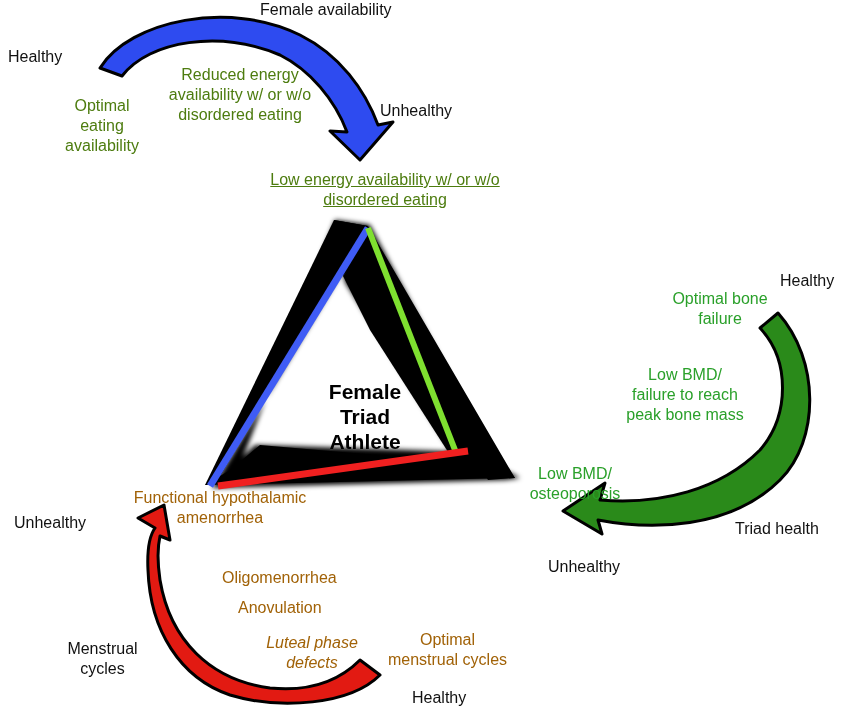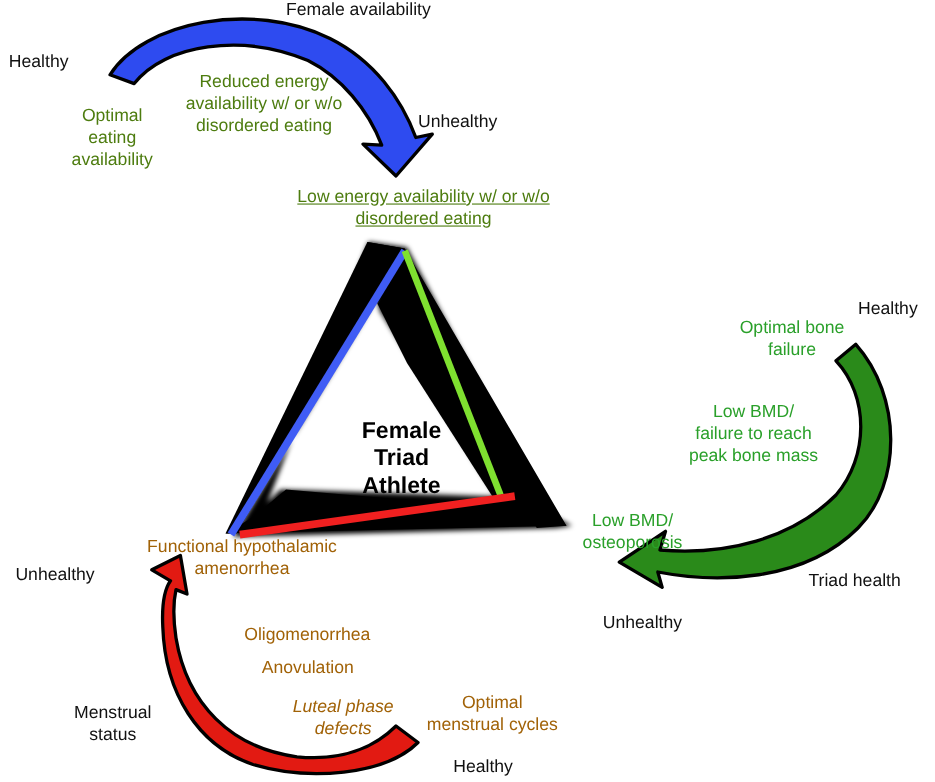--- a/index.html
+++ b/index.html
@@ -86,21 +86,21 @@
     <div>peak bone mass</div>
   </div>
   <div class="lbl green" style="left:520px;top:464px;width:110px;">
     <div>Low BMD/</div>
     <div>osteoporosis</div>
   </div>
 
   <div class="lbl black" style="left:14px;top:513px;">Unhealthy</div>
   <div class="lbl black" style="left:55px;top:639px;width:95px;">
     <div>Menstrual</div>
-    <div>status</div>
+    <div>cycles</div>
   </div>
   <div class="lbl black" style="left:412px;top:688px;">Healthy</div>
   <div class="lbl red" style="left:125px;top:488px;width:190px;">
     <div>Functional hypothalamic</div>
     <div>amenorrhea</div>
   </div>
   <div class="lbl red" style="left:210px;top:568px;margin-left:12px;">Oligomenorrhea</div>
   <div class="lbl red" style="left:238px;top:598px;">Anovulation</div>
   <div class="lbl red" style="left:262px;top:633px;width:100px;font-style:italic;">
     <div>Luteal phase</div>

